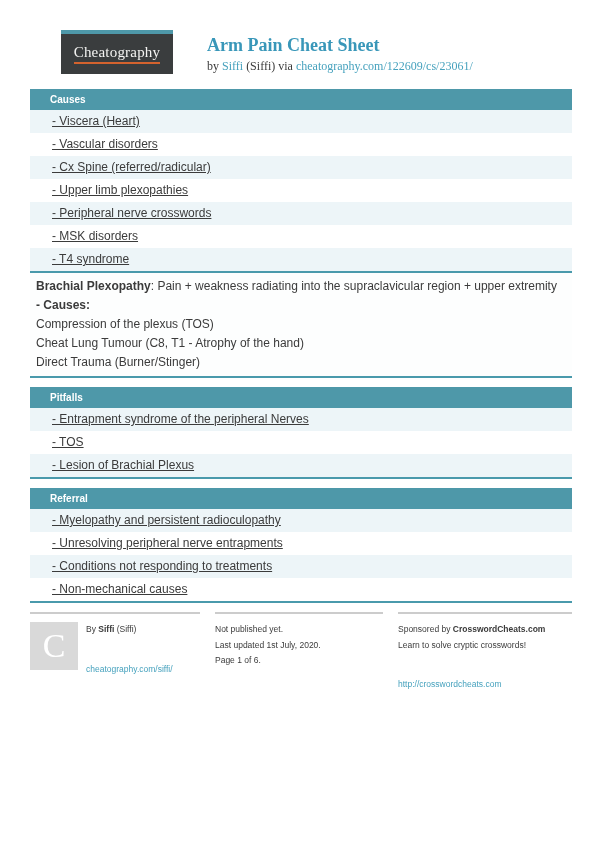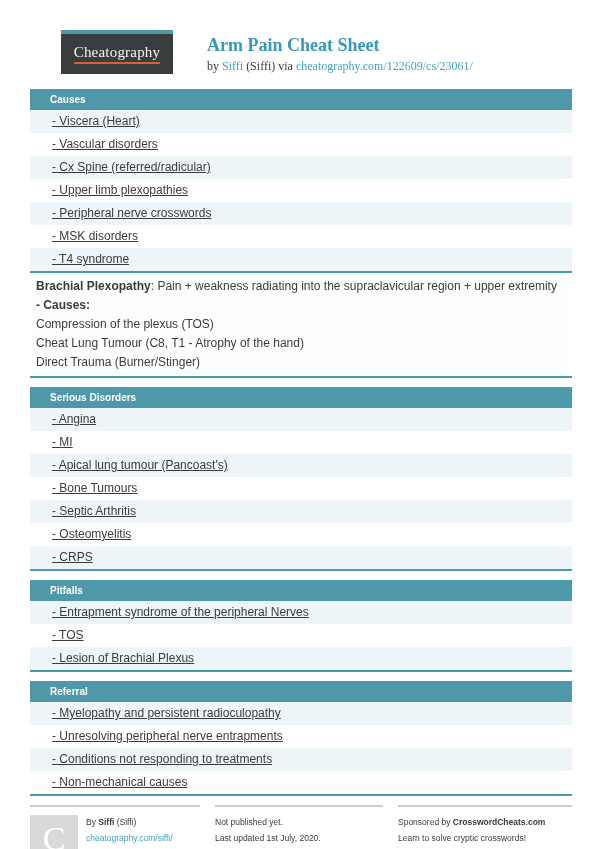--- a/index.html
+++ b/index.html
@@ -76,21 +76,21 @@
   .fcol3 { flex:0 0 174px; }
   .avatar {
     width:48px; height:48px;
     background:#d9d9d9;
     color:#ffffff;
     font-family:"Liberation Serif", serif;
     font-size:34px;
     display:flex; align-items:center; justify-content:center;
     flex:0 0 auto;
   }
-  .fcol .lnk { color:#45a1bd; text-decoration:none; }
+  .fcol .lnk { color:#45a1bd; text-decoration:none;margin-top:24px; }
   .fcol .bold { font-weight:bold; }
 </style>
 </head>
 <body>
 
 <div class="page">
 
   <div class="hdr">
     <div class="logo">
       <span class="logo-text">Cheatography</span>
@@ -120,32 +120,20 @@
     </div>
     <div class="note">
       <p><span class="b">Brachial Plexopathy</span><span>: Pain + weakness radiating into the supraclavicular region + upper extremity</span></p>
       <p class="b">- Causes:</p>
       <p>Compression of the plexus (TOS)</p>
       <p>Cheat Lung Tumour (C8, T1 - Atrophy of the hand)</p>
       <p>Direct Trauma (Burner/Stinger)</p>
     </div>
   </div>
 
-  <div class="card">
-    <div class="card-h">Serious Disorders</div>
-    <div class="rows">
-      <div class="row">- Angina</div>
-      <div class="row">- MI</div>
-      <div class="row">- Apical lung tumour (Pancoast's)</div>
-      <div class="row">- Bone Tumours</div>
-      <div class="row">- Septic Arthritis</div>
-      <div class="row">- Osteomyelitis</div>
-      <div class="row">- CRPS</div>
-    </div>
-  </div>
 
   <div class="card">
     <div class="card-h">Pitfalls</div>
     <div class="rows">
       <div class="row">- Entrapment syndrome of the peripheral Nerves</div>
       <div class="row">- TOS</div>
       <div class="row">- Lesion of Brachial Plexus</div>
     </div>
   </div>
 

